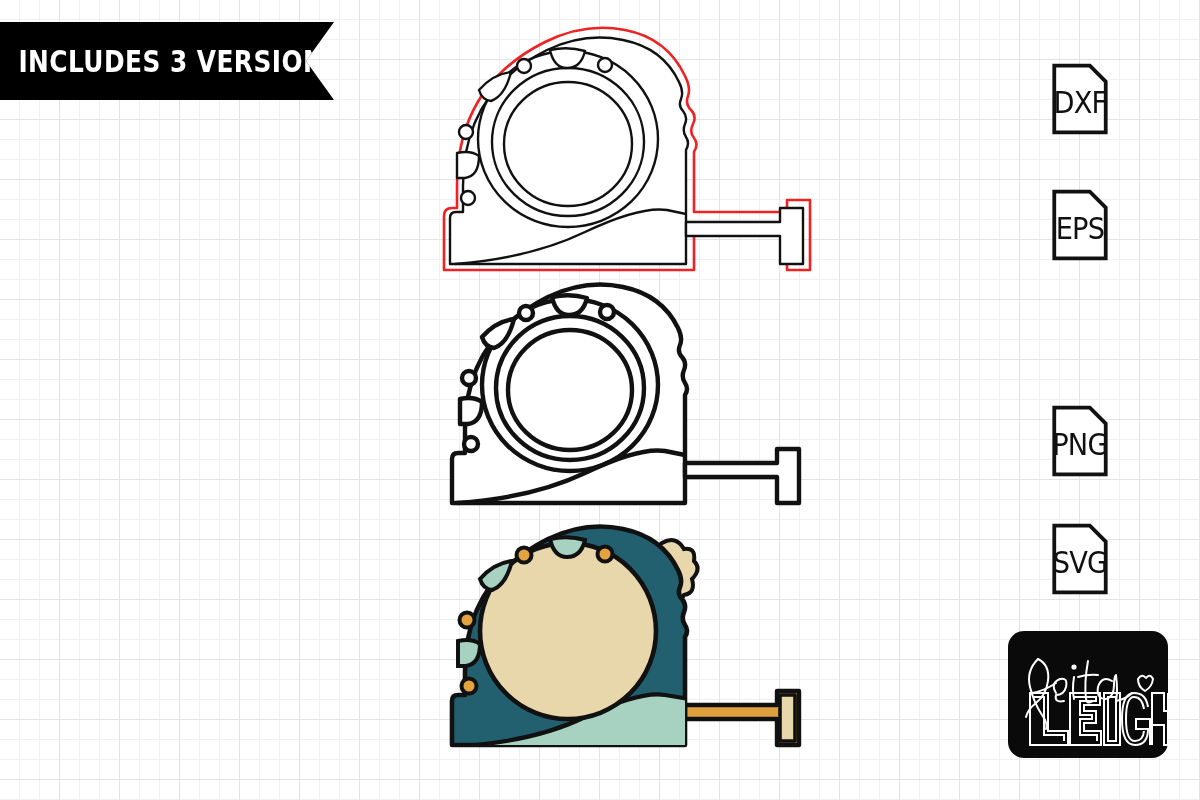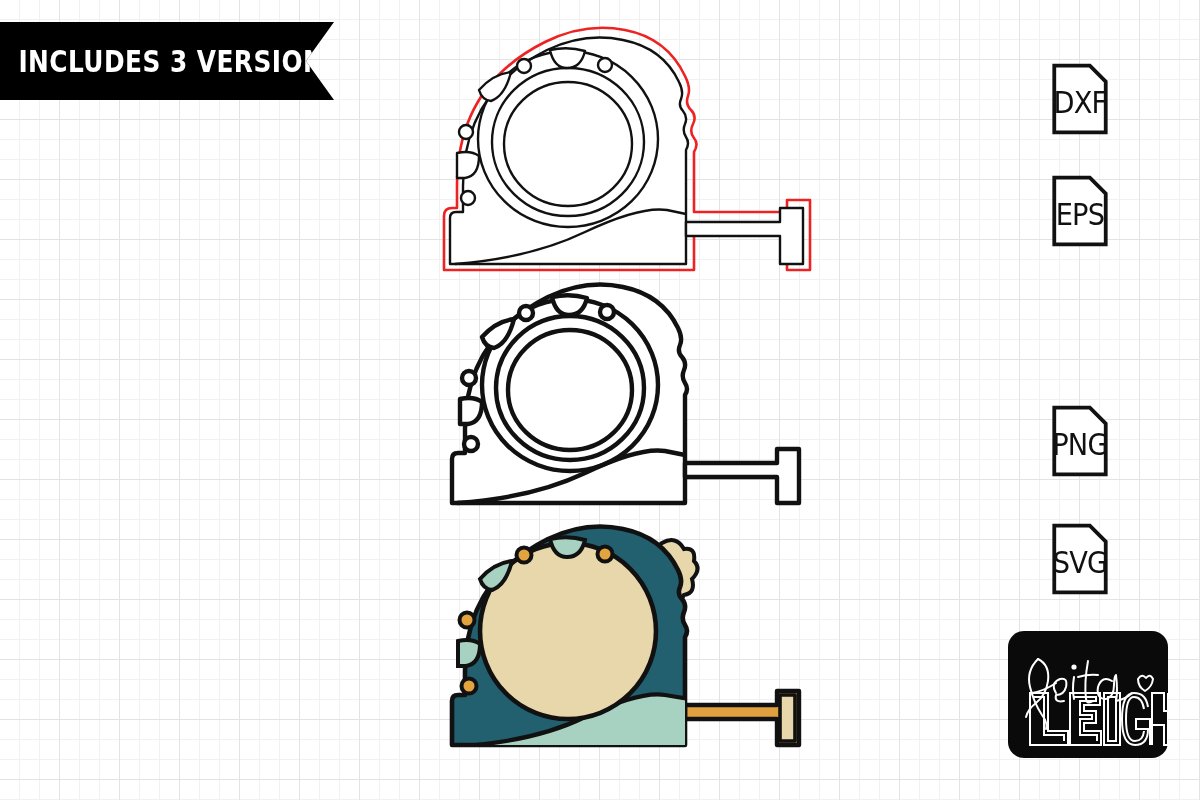--- a/index.html
+++ b/index.html
@@ -93,21 +93,21 @@
   <div id="ribbon">
     <span id="ribbon-label">INCLUDES 3 VERSIONS</span>
   </div>
 
   <div class="badge" style="left:1052px; top:52px;">
     <svg viewBox="0 0 74 94">
       <path d="M3 3 H50 L71 24 V91 H3 Z" fill="#ffffff" stroke="#111111" stroke-width="5" stroke-linejoin="miter"></path>
       <text class="badge-text" x="37" y="65" text-anchor="middle">DXF</text>
     </svg>
   </div>
-  <div class="badge" style="left:1052px; top:164px;">
+  <div class="badge" style="left:1052px; top:178px;">
     <svg viewBox="0 0 74 94">
       <path d="M3 3 H50 L71 24 V91 H3 Z" fill="#ffffff" stroke="#111111" stroke-width="5" stroke-linejoin="miter"></path>
       <text class="badge-text" x="37" y="65" text-anchor="middle">EPS</text>
     </svg>
   </div>
   <div class="badge" style="left:1052px; top:394px;text-align:center;">
     <svg viewBox="0 0 74 94">
       <path d="M3 3 H50 L71 24 V91 H3 Z" fill="#ffffff" stroke="#111111" stroke-width="5" stroke-linejoin="miter"></path>
       <text class="badge-text" x="37" y="65" text-anchor="middle">PNG</text>
     </svg>

